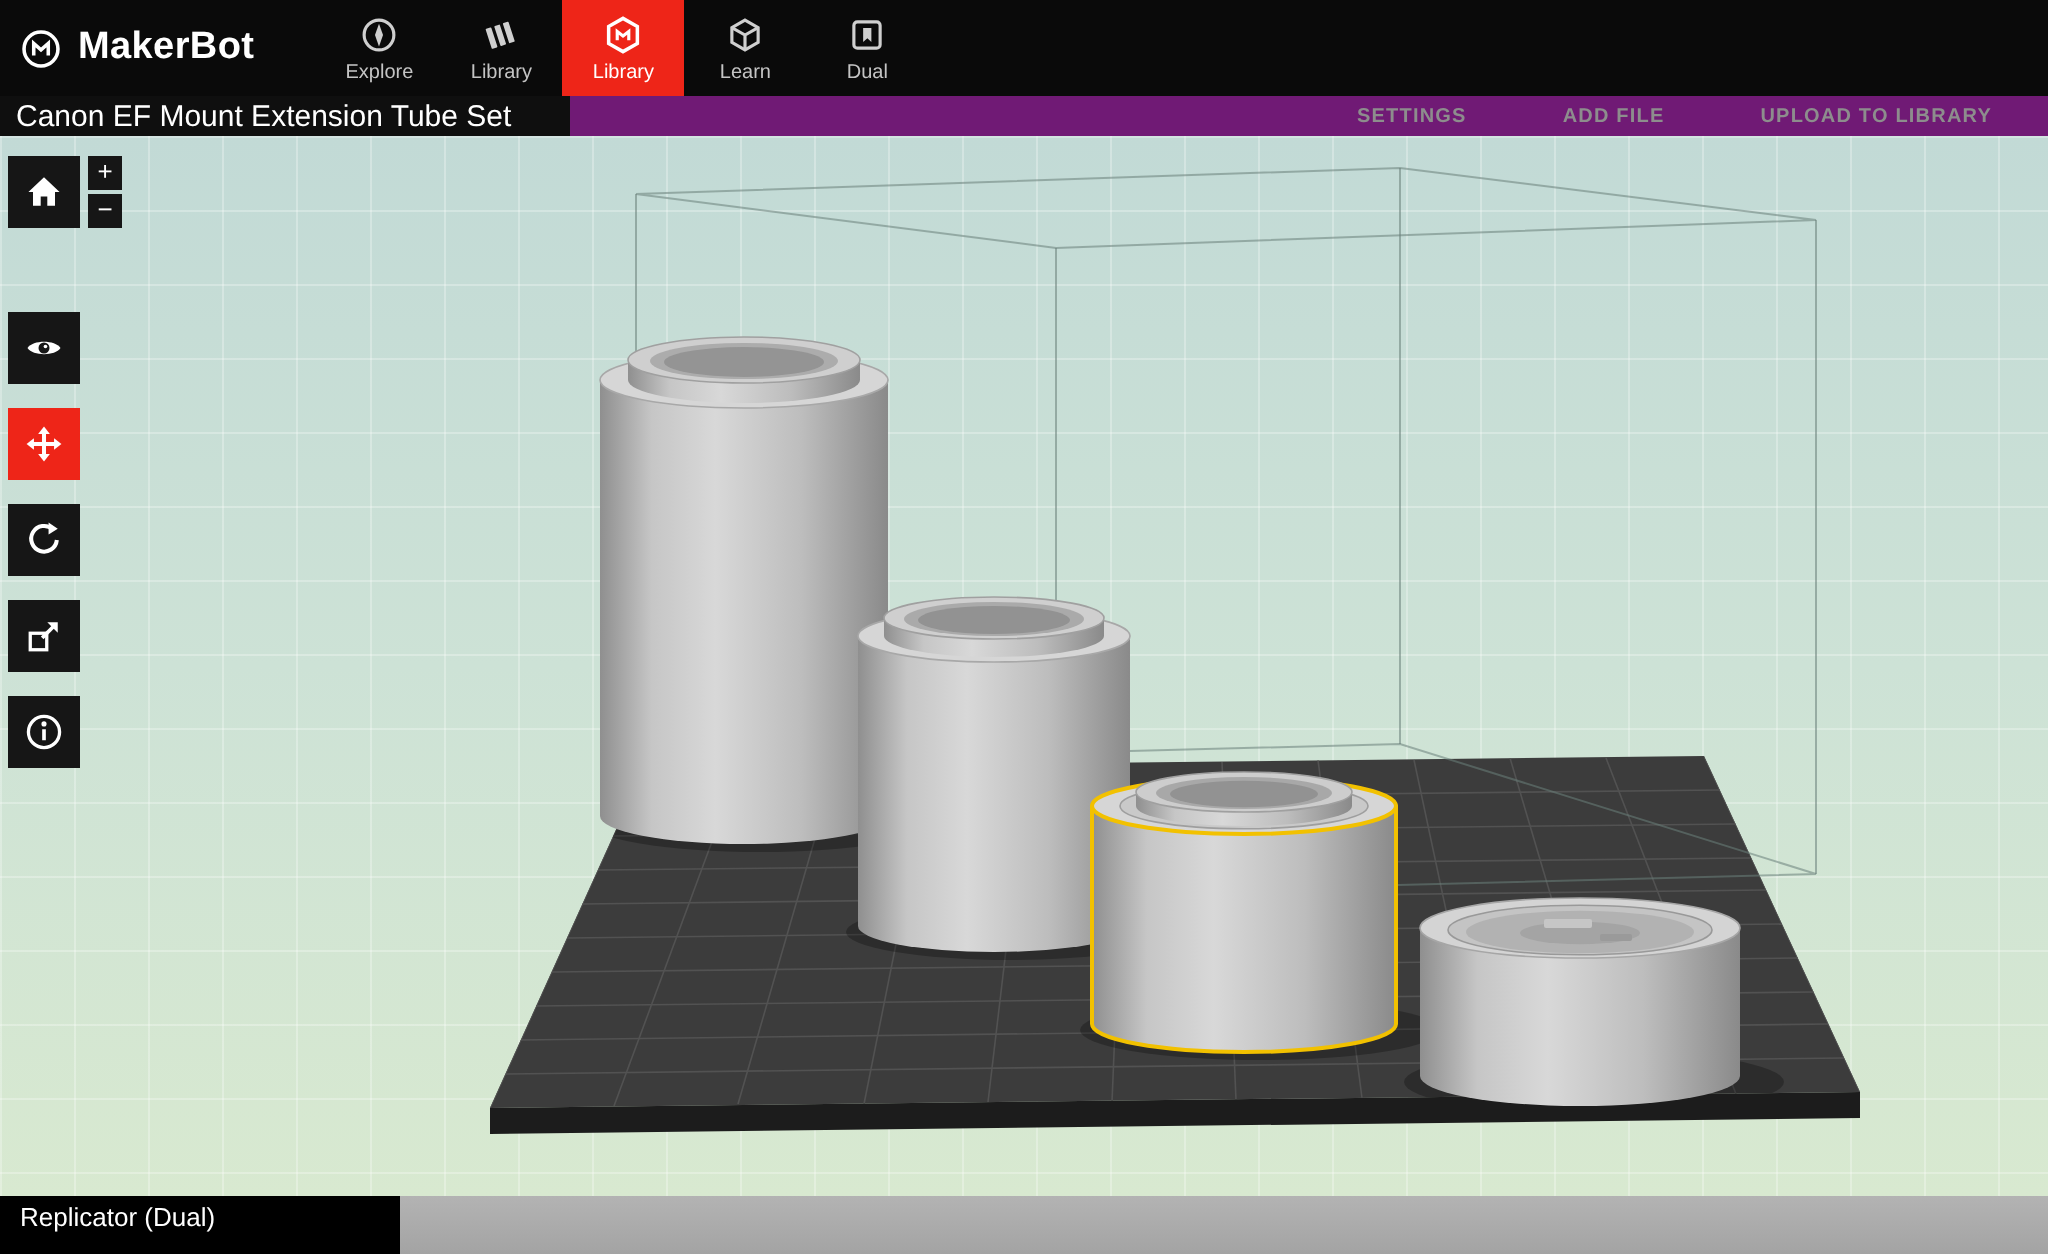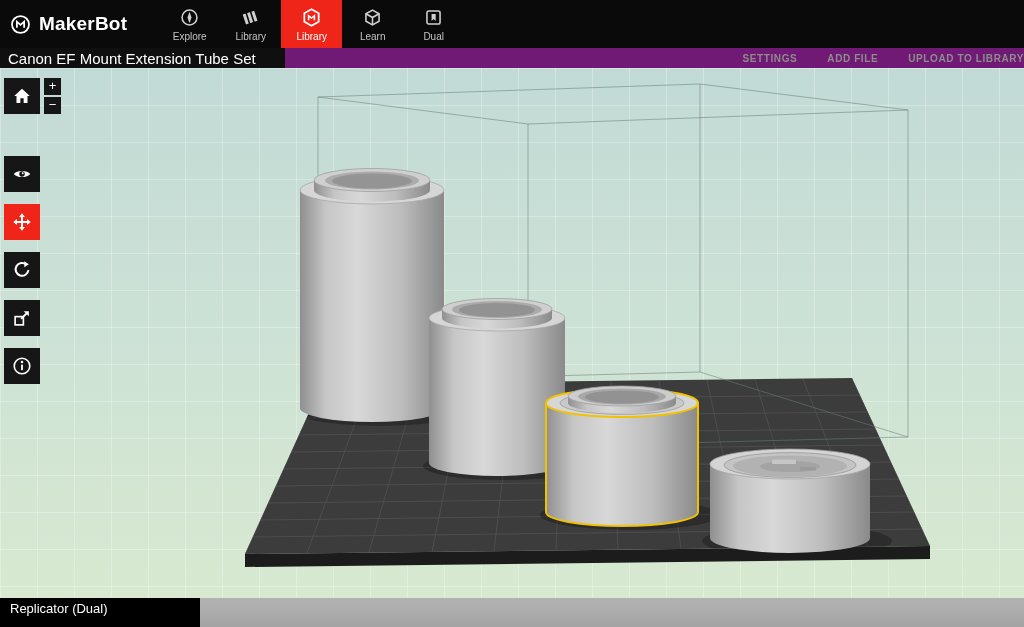--- a/index.html
+++ b/index.html
@@ -11,21 +11,21 @@
   .brand-text { color:#fff; font-size:19px; font-weight:bold; letter-spacing:0.2px; }
   .nav-items { display:flex; margin-left:18px; }
   .nav-item { width:61px; display:flex; flex-direction:column; align-items:center; justify-content:center; gap:3px; color:#c4c4c4; font-size:10px; cursor:pointer; }
   .nav-item.active { background:#ee2518; color:#fff; }
   .nav-icon { width:21px; height:21px; display:block; }
 
   
   .titlebar { height:20px; background:#701a75; display:flex; align-items:center; justify-content:space-between; }
   .title-wrap { background:#0f0f0f; height:100%; display:flex; align-items:center; padding:0 24px 0 8px; min-width:285px; }
   .doc-title { color:#fff; font-size:15px; white-space:nowrap; }
-  .tb-actions { display:flex; gap:30px; margin-right:0;justify-content:flex-end; }
+  .tb-actions { display:flex; gap:48px; margin-right:28px;justify-content:flex-end; }
   .tb-action { color:#8d8d8d; font-size:10px; font-weight:bold; letter-spacing:0.6px; cursor:pointer; }
 
   
   .viewport { position:relative; height:530px; overflow:hidden;
     background:
       repeating-linear-gradient(rgba(255,255,255,0.28) 0 1px, transparent 1px 37px),
       repeating-linear-gradient(90deg, rgba(255,255,255,0.28) 0 1px, transparent 1px 37px),
       linear-gradient(180deg, #c2dad6 0%, #cde2d6 50%, #d8e9d0 100%);
   }
   .scene { position:absolute; inset:0; width:100%; height:100%; }

